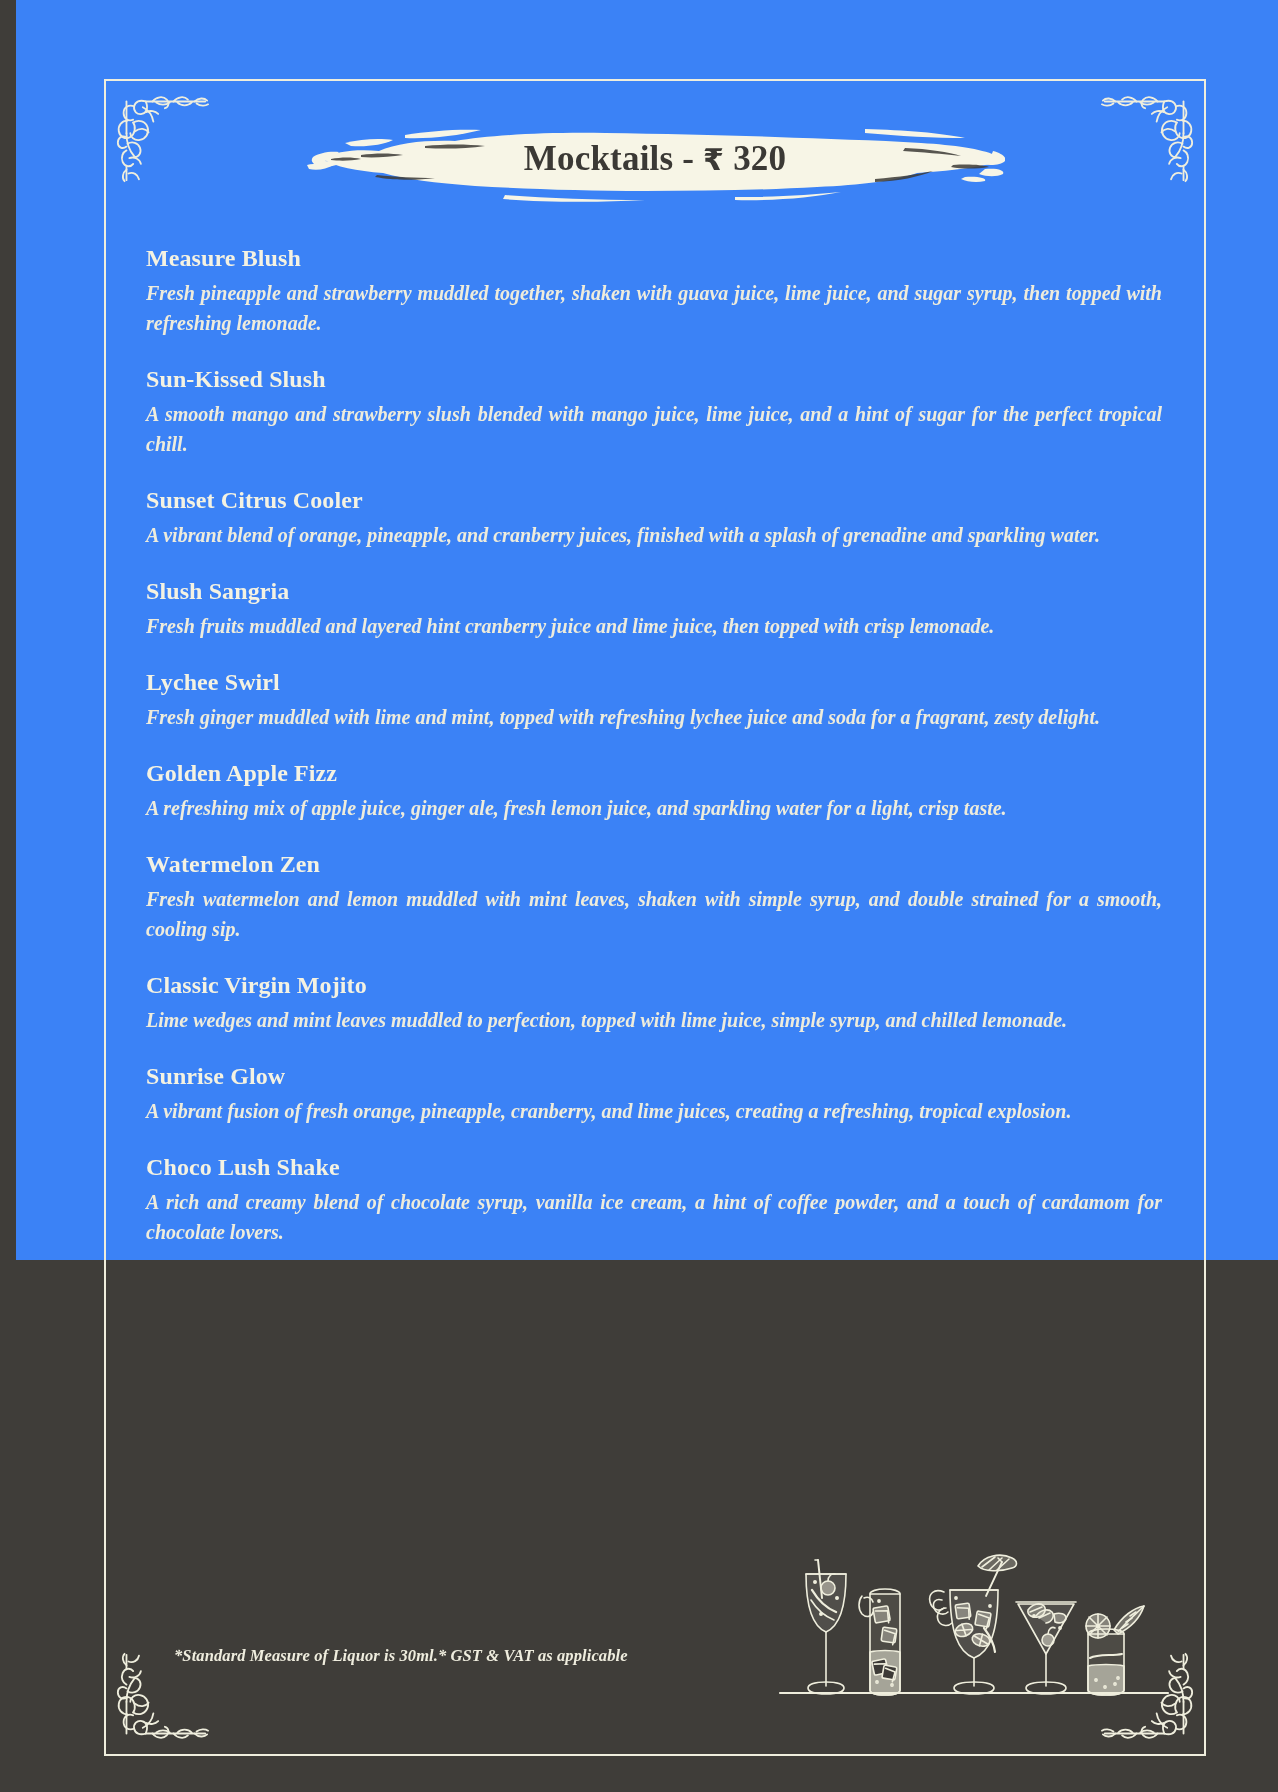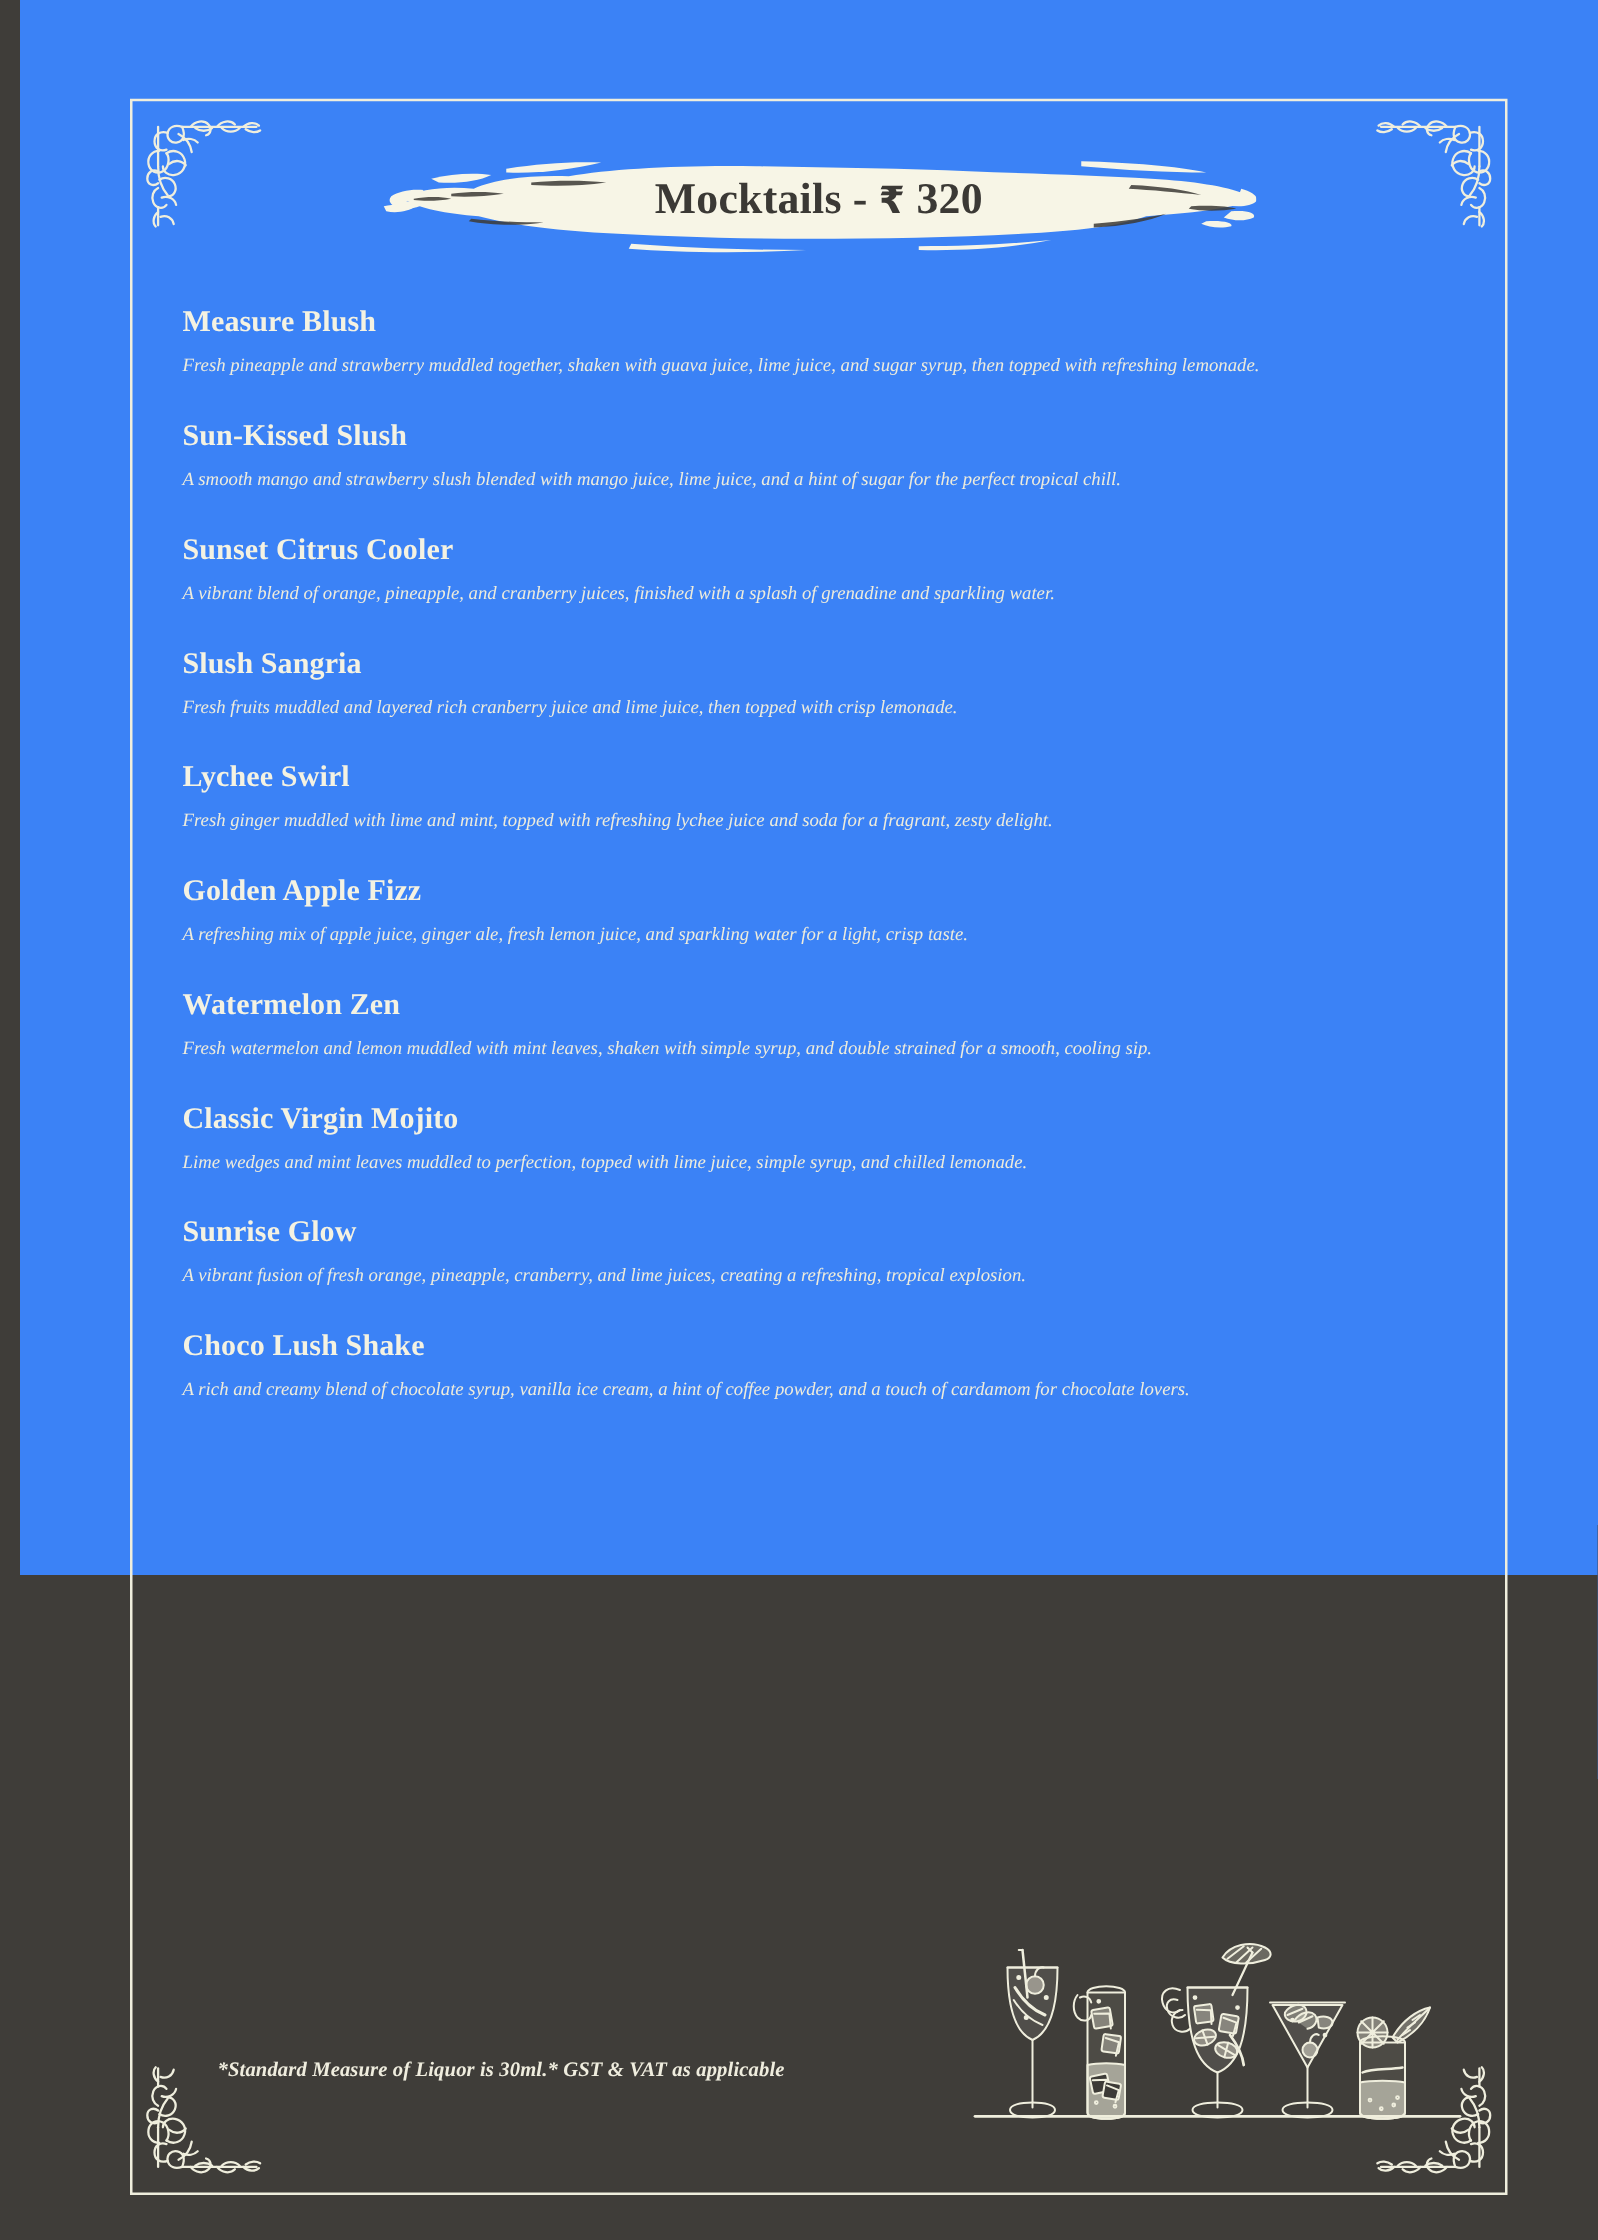--- a/index.html
+++ b/index.html
@@ -94,27 +94,28 @@
   .menu-item:last-child { margin-bottom: 0; }
   .item-name {
     font-size: 24px;
     font-weight: bold;
     color: #f4f2e2;
     line-height: 30px;
     margin: 0 0 5px 0;
     letter-spacing: 0.1px;
   }
   .item-desc {
-    font-size: 15px;
+    font-size: 20px;
     font-style: italic;
     color: #eeecdc;
     line-height: 30px;
     margin: 0;
     text-align: justify;
     padding-right: 2px;
+    font-weight: bold;
   }
 
   
   .footer {
     position: absolute;
     left: 0;
     right: 0;
     bottom: 0;
     height: 220px;
   }
@@ -313,21 +314,21 @@
         <div class="item-desc">A smooth mango and strawberry slush blended with mango juice, lime juice, and a hint of sugar for the perfect tropical chill.</div>
       </div>
 
       <div class="menu-item">
         <div class="item-name">Sunset Citrus Cooler</div>
         <div class="item-desc">A vibrant blend of orange, pineapple, and cranberry juices, finished with a splash of grenadine and sparkling water.</div>
       </div>
 
       <div class="menu-item">
         <div class="item-name">Slush Sangria</div>
-        <div class="item-desc">Fresh fruits muddled and layered rich cranberry juice and lime juice, then topped with crisp lemonade.</div>
+        <div class="item-desc">Fresh fruits muddled and layered hint cranberry juice and lime juice, then topped with crisp lemonade.</div>
       </div>
 
       <div class="menu-item">
         <div class="item-name">Lychee Swirl</div>
         <div class="item-desc">Fresh ginger muddled with lime and mint, topped with refreshing lychee juice and soda for a fragrant, zesty delight.</div>
       </div>
 
       <div class="menu-item">
         <div class="item-name">Golden Apple Fizz</div>
         <div class="item-desc">A refreshing mix of apple juice, ginger ale, fresh lemon juice, and sparkling water for a light, crisp taste.</div>

